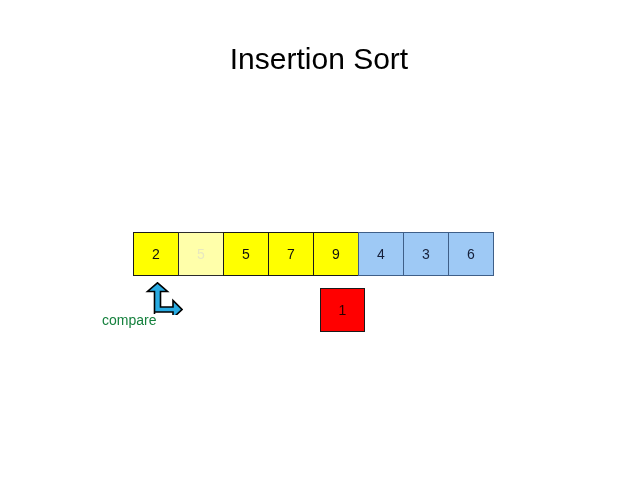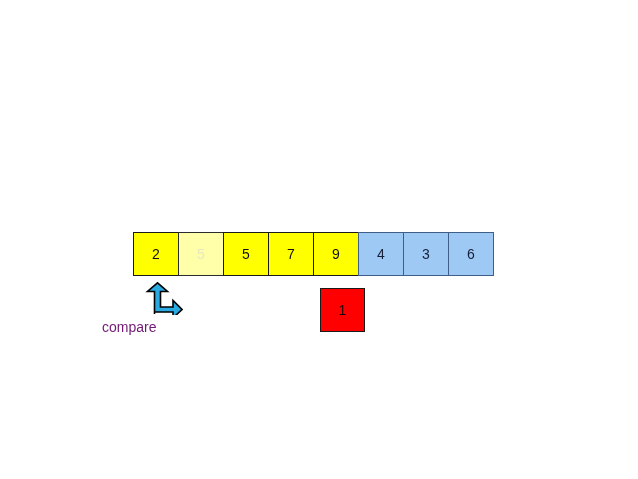--- a/index.html
+++ b/index.html
@@ -85,32 +85,33 @@
   #compare-arrow {
     position: absolute;
     left: 143px;
     top: 282px;
     width: 40px;
     height: 33px;
   }
   #compare-label {
     position: absolute;
     left: 102px;
-    top: 319px;
+    top: 312px;
     font-size: 14px;
     line-height: 16px;
-    color: #701a75;
+    color: #15803d;
     white-space: nowrap;
   }
 </style>
 </head>
 <body>
 
 <div id="slide">
 
+  <div id="title">Insertion Sort</div>
 
   <div id="array-row">
     <div class="cell cell-yellow">2</div>
     <div class="cell cell-faded">5</div>
     <div class="cell cell-yellow">5</div>
     <div class="cell cell-yellow">7</div>
     <div class="cell cell-yellow">9</div>
     <div class="cell cell-blue">4</div>
     <div class="cell cell-blue">3</div>
     <div class="cell cell-blue">6</div>

